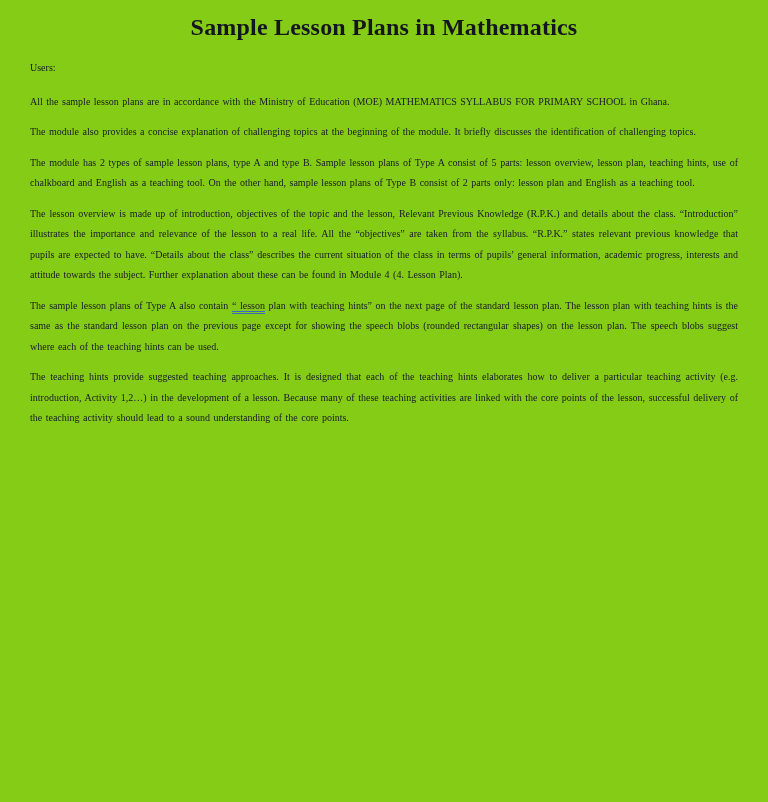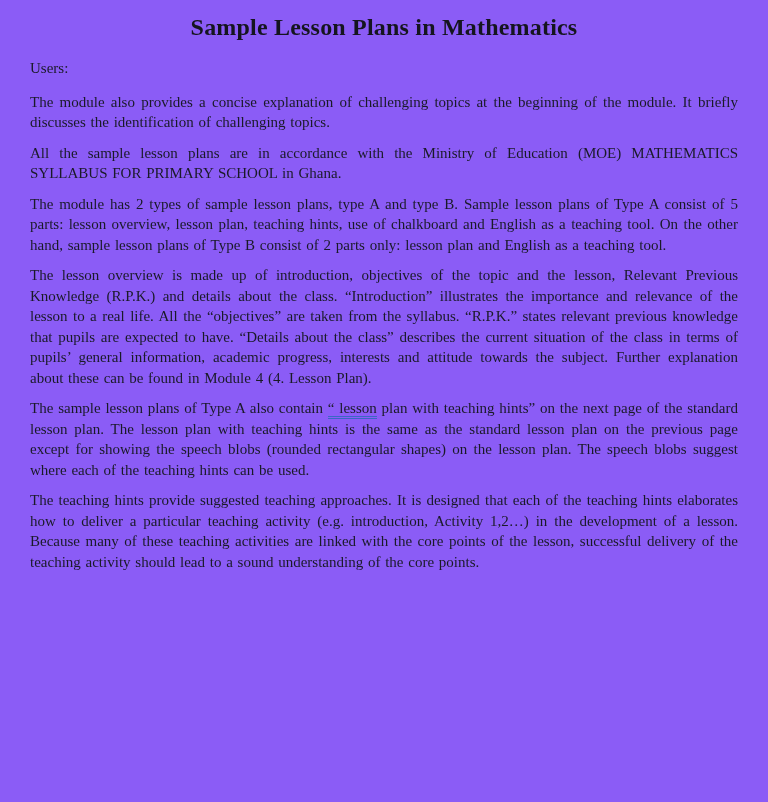--- a/index.html
+++ b/index.html
@@ -7,36 +7,36 @@
     padding: 0;
     background: #f4f4f4;
   }
   .page {
     position: relative;
     box-sizing: border-box;
     width: 768px;
     height: 802px;
     margin: 0;
     padding: 12px 30px 0 30px;
-    background: #8b5cf6;
+    background: #84cc16;
     overflow: hidden;
     font-family: "Liberation Serif", "DejaVu Serif", serif;
     color: #1a1a28;
   }
   .doc-title {
     font-size: 24px;
     font-weight: bold;
     text-align: center;
     margin: 2px 0 17px 0;
     letter-spacing: 0.2px;
     color: #15151f;
   }
   p {
     margin: 0 0 10px 0;
-    font-size: 15px;
+    font-size: 10px;
     line-height: 20.5px;
     text-align: justify;
     word-spacing: 1px;
   }
   p.single {
     text-align: left;
     margin-bottom: 13px;
   }
   .lesson-link {
     color: #1a1a28;
@@ -50,23 +50,23 @@
 
 <div class="page">
 
   <h1 class="doc-title">Sample Lesson Plans in Mathematics</h1>
 
   <p class="single">Users:</p>
 
 
 
 
+  <p>All the sample lesson plans are in accordance with the Ministry of Education (MOE) MATHEMATICS SYLLABUS FOR PRIMARY SCHOOL in Ghana.</p>
+
   <p>The module also provides a concise explanation of challenging topics at the beginning of the module. It briefly discusses the identification of challenging topics.</p>
-
-  <p>All the sample lesson plans are in accordance with the Ministry of Education (MOE) MATHEMATICS SYLLABUS FOR PRIMARY SCHOOL in Ghana.</p>
 
   <p>The module has 2 types of sample lesson plans, type A and type B. Sample lesson plans of Type A consist of 5 parts: lesson overview, lesson plan, teaching hints, use of chalkboard and English as a teaching tool. On the other hand, sample lesson plans of Type B consist of 2 parts only: lesson plan and English as a teaching tool.</p>
 
   <p>The lesson overview is made up of introduction, objectives of the topic and the lesson, Relevant Previous Knowledge (R.P.K.) and details about the class. “Introduction” illustrates the importance and relevance of the lesson to a real life. All the “objectives” are taken from the syllabus. “R.P.K.” states relevant previous knowledge that pupils are expected to have. “Details about the class” describes the current situation of the class in terms of pupils’ general information, academic progress, interests and attitude towards the subject. Further explanation about these can be found in Module 4 (4. Lesson Plan).</p>
 
 
   <p><span>The sample lesson plans of Type A also contain </span><span class="lesson-link">“ lesson</span><span> plan with teaching hints” on the next page of the standard lesson plan. The lesson plan with teaching hints is the same as the standard lesson plan on the previous page except for showing the speech blobs (rounded rectangular shapes) on the lesson plan. The speech blobs suggest where  each of the teaching hints can be used.</span></p>
 
   <p>The teaching hints provide suggested teaching approaches. It is designed that each of the teaching hints elaborates how to deliver a particular teaching activity (e.g. introduction, Activity 1,2…) in the development of a lesson. Because many of these teaching activities are linked with the core points of the lesson, successful delivery of the teaching activity should lead to a sound understanding of the core points.</p>
 

